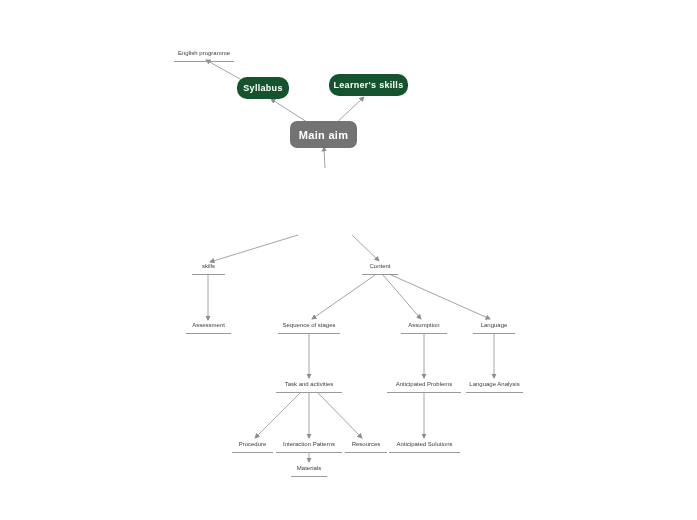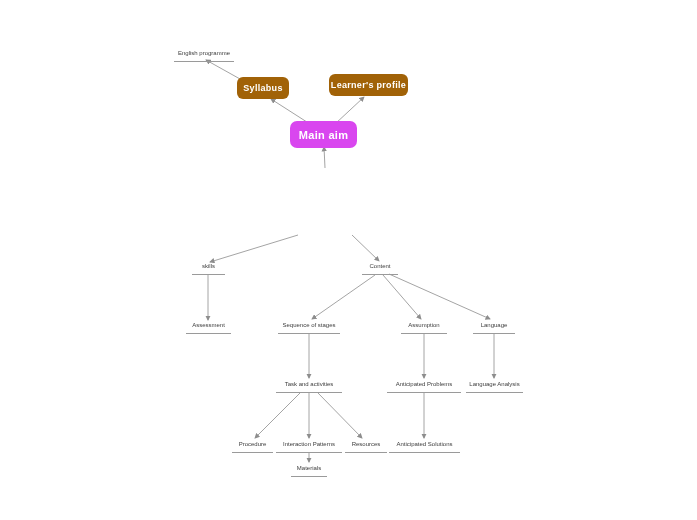--- a/index.html
+++ b/index.html
@@ -31,24 +31,25 @@
     align-items: center;
     justify-content: center;
     border-radius: 6px;
     color: #ffffff;
     font-weight: bold;
     letter-spacing: 0.3px;
     white-space: nowrap;
     box-sizing: border-box;
   }
   .pill.dark {
-    background: #a16207;
+    background: #14532d;
+    border-radius: 10px;
   }
   .pill.red {
-    background: #d946ef;
+    background: #737373;
     border-radius: 7px;
   }
 
   
   .circle {
     position: absolute;
     border-radius: 50%;
     background: #4d4d4d;
     color: #ffffff;
     display: flex;
@@ -119,21 +120,21 @@
       <path d="M424,393 L424,438"></path>
 
       <path d="M309,452 L309,462"></path>
     </g>
   </svg>
 
   <div class="leaf" style="left:174px; top:48px; width:60px; font-size:6px;">English programme</div>
 
   <div class="pill dark" style="left:237px; top:77px; width:52px; height:22px; font-size:9px;">Syllabus</div>
 
-  <div class="pill dark" style="left:329px; top:74px; width:79px; height:22px; font-size:9px;">Learner's profile</div>
+  <div class="pill dark" style="left:329px; top:74px; width:79px; height:22px; font-size:9px;">Learner's skills</div>
 
   <div class="pill red" style="left:290px; top:121px; width:67px; height:27px; font-size:11px;">Main aim</div>
 
 
   <div class="leaf" style="left:192px; top:261px; width:33px; font-size:6px;">skills</div>
 
   <div class="leaf" style="left:362px; top:261px; width:36px; font-size:6px;">Content</div>
 
   <div class="leaf" style="left:186px; top:320px; width:45px; font-size:6px;">Assessment</div>
 

